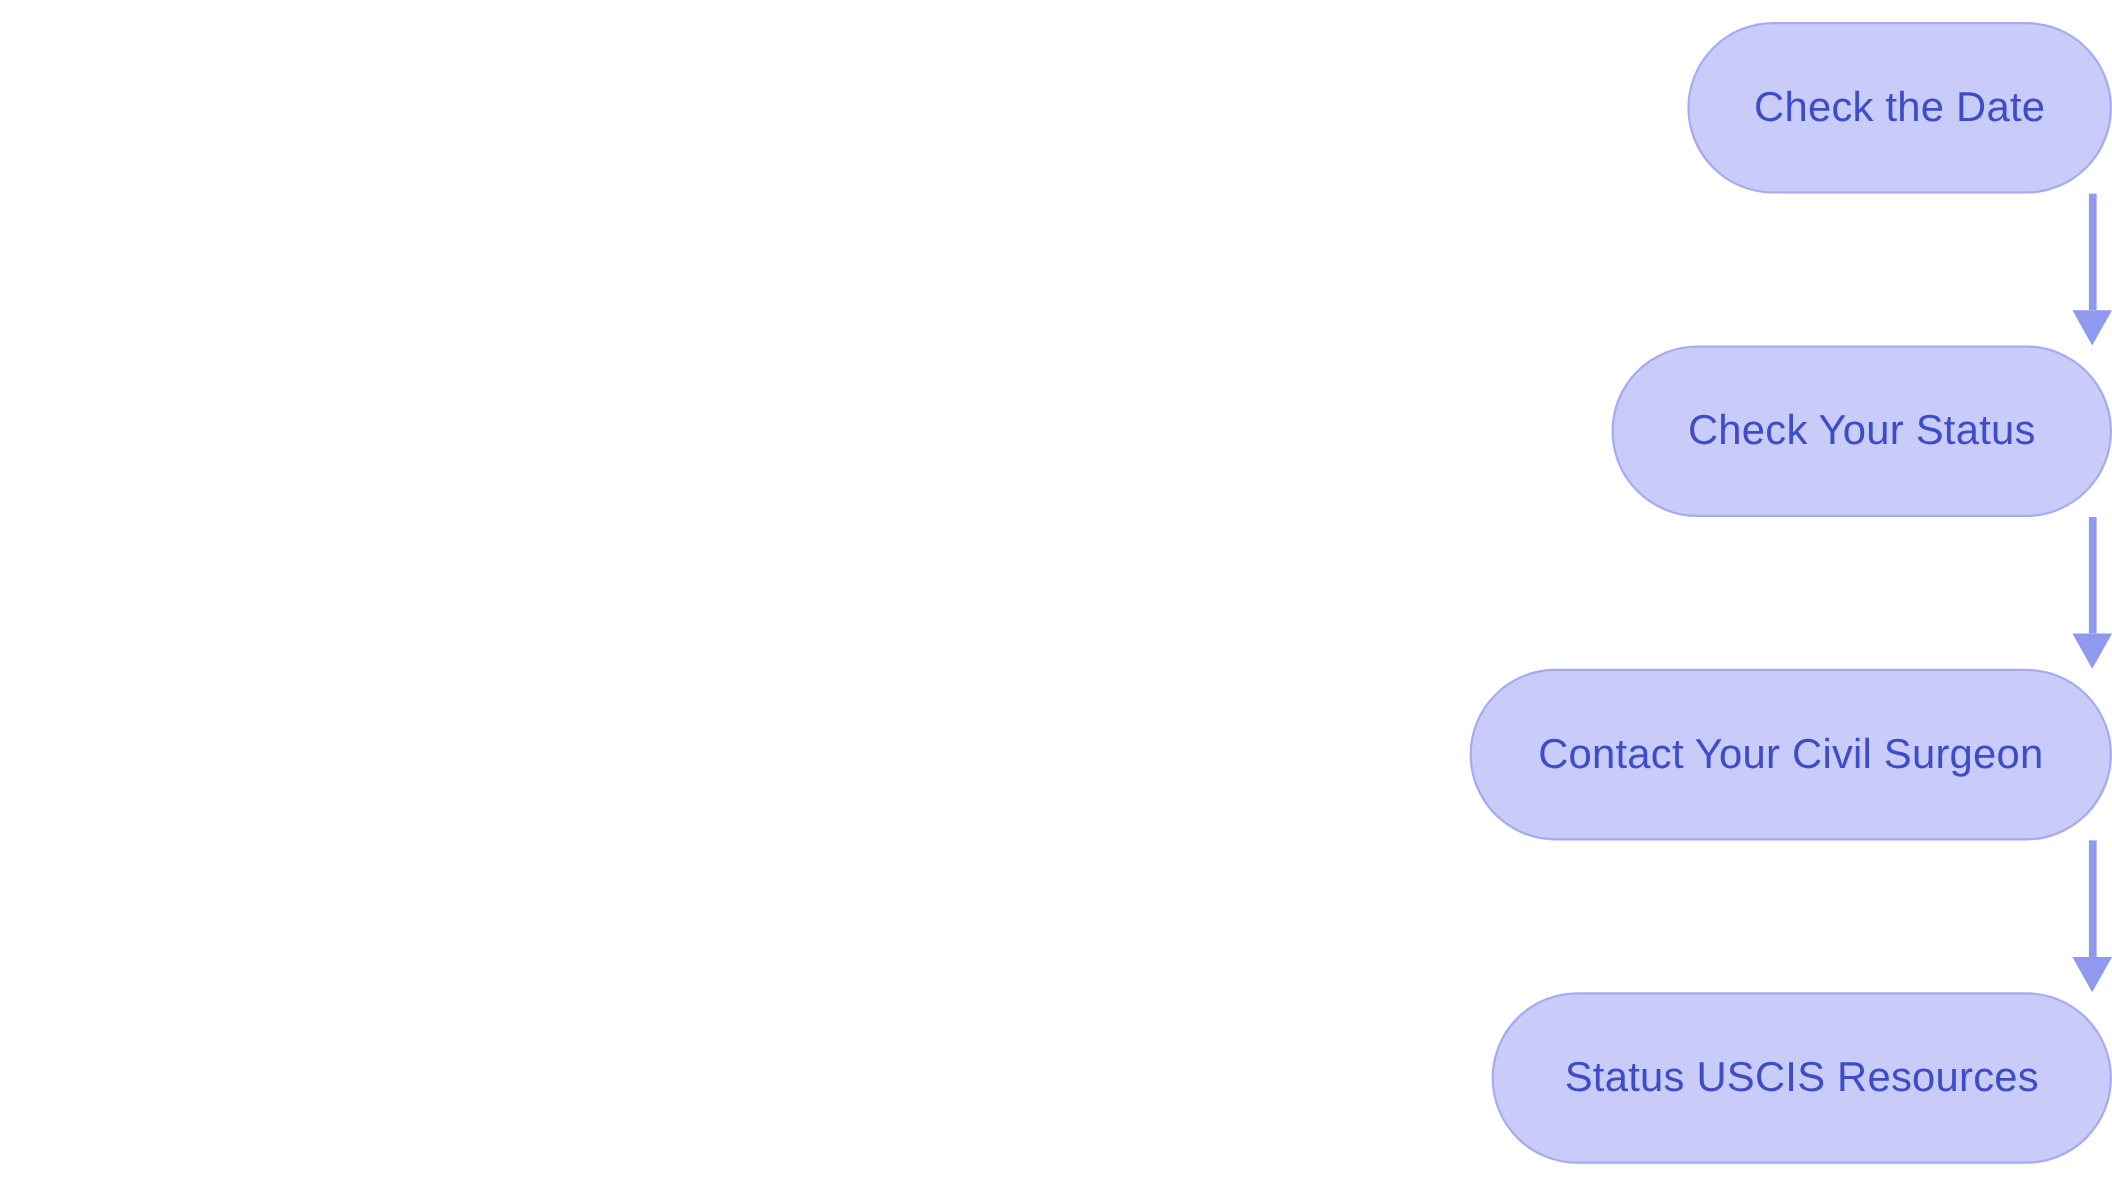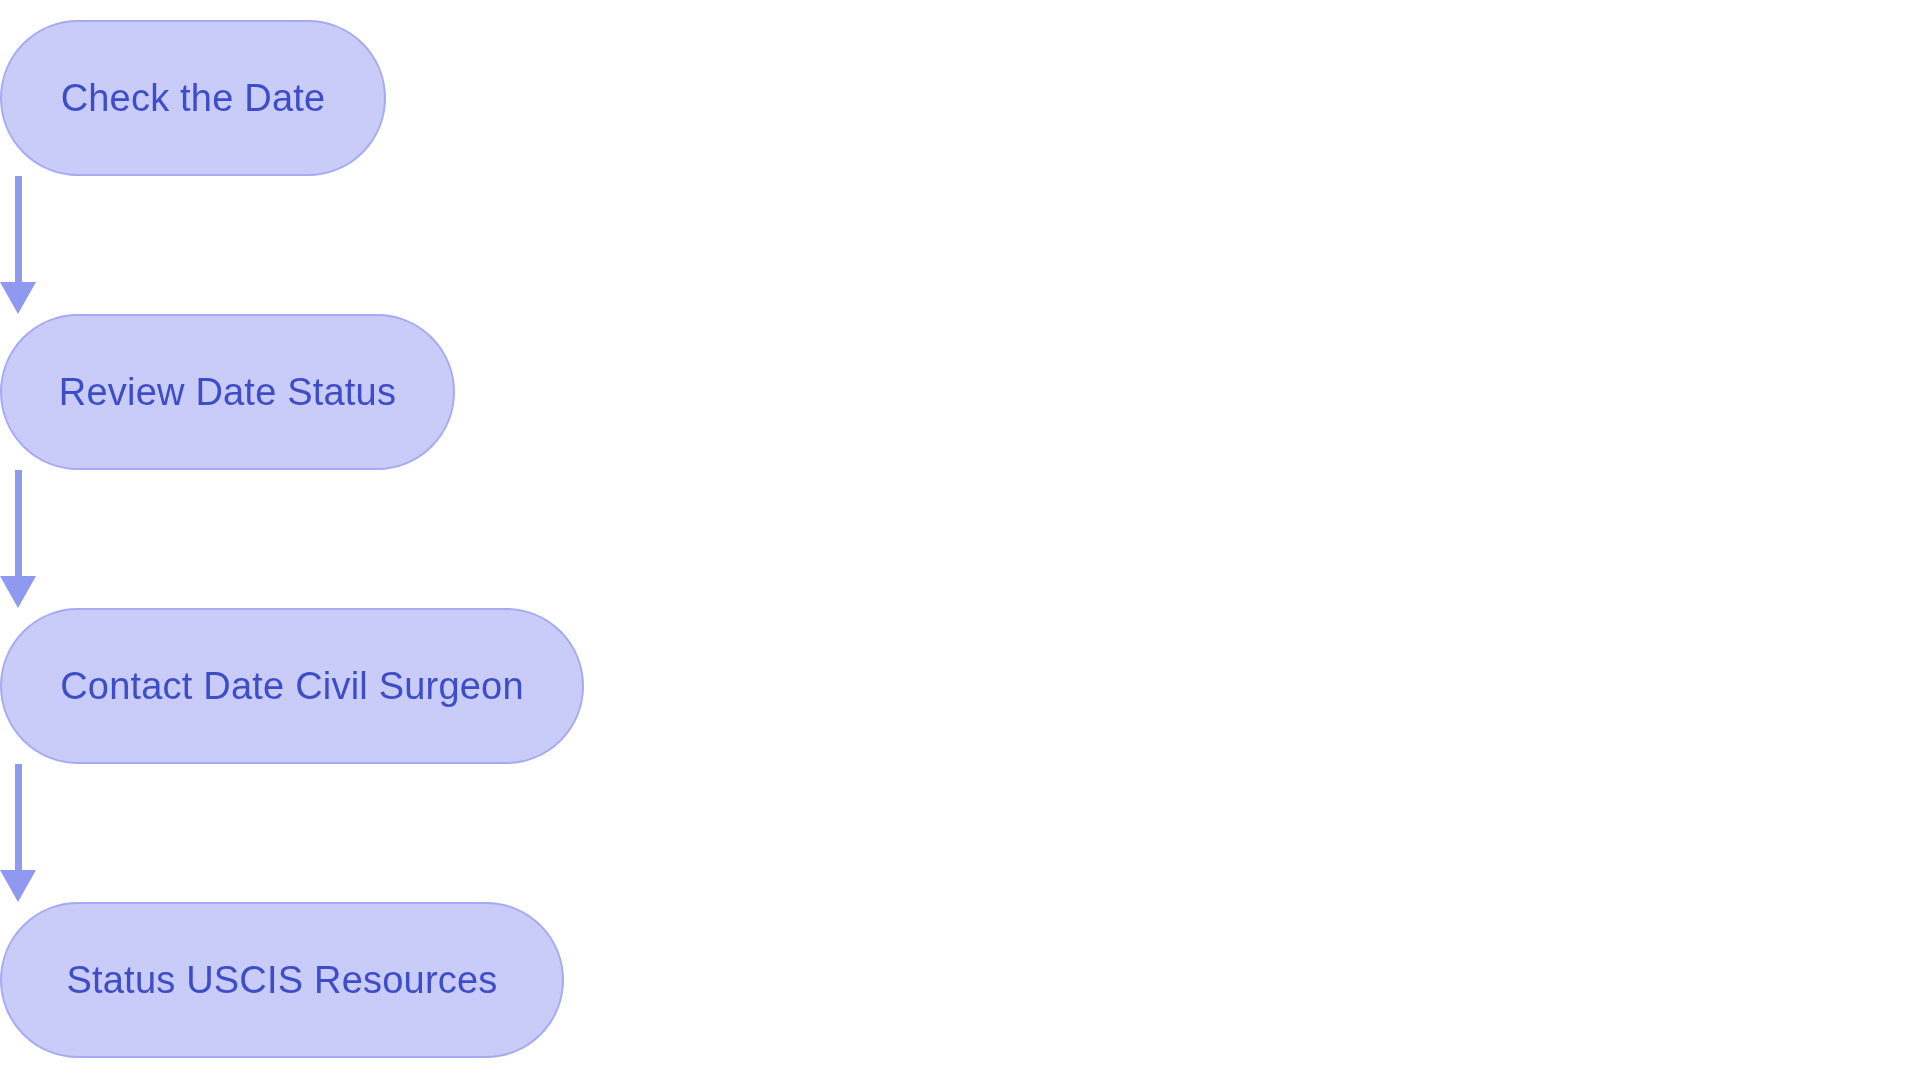--- a/index.html
+++ b/index.html
@@ -14,21 +14,21 @@
   body {
     font-family: "Liberation Sans", "DejaVu Sans", sans-serif;
   }
   .canvas {
     position: relative;
     width: 1920px;
     height: 1083px;
     background: var(--bg);
     display: flex;
     flex-direction: column;
-    align-items: flex-start;
+    align-items: flex-end;
     padding-top: 20px;
     overflow: hidden;
   }
   .flow-node {
     height: 156px;
     border-radius: 78px;
     background: var(--node-fill);
     border: 2px solid var(--node-border);
     display: flex;
     align-items: center;
@@ -76,30 +76,30 @@
   <div class="flow-node n0">
     <span class="node-label">Check the Date</span>
   </div>
 
   <div class="flow-arrow">
     <div class="arrow-shaft"></div>
     <div class="arrow-head"></div>
   </div>
 
   <div class="flow-node n1">
-    <span class="node-label">Review Date Status</span>
+    <span class="node-label">Check Your Status</span>
   </div>
 
   <div class="flow-arrow">
     <div class="arrow-shaft"></div>
     <div class="arrow-head"></div>
   </div>
 
   <div class="flow-node n2">
-    <span class="node-label">Contact Date Civil Surgeon</span>
+    <span class="node-label">Contact Your Civil Surgeon</span>
   </div>
 
   <div class="flow-arrow">
     <div class="arrow-shaft"></div>
     <div class="arrow-head"></div>
   </div>
 
   <div class="flow-node n3">
     <span class="node-label">Status USCIS Resources</span>
   </div>

